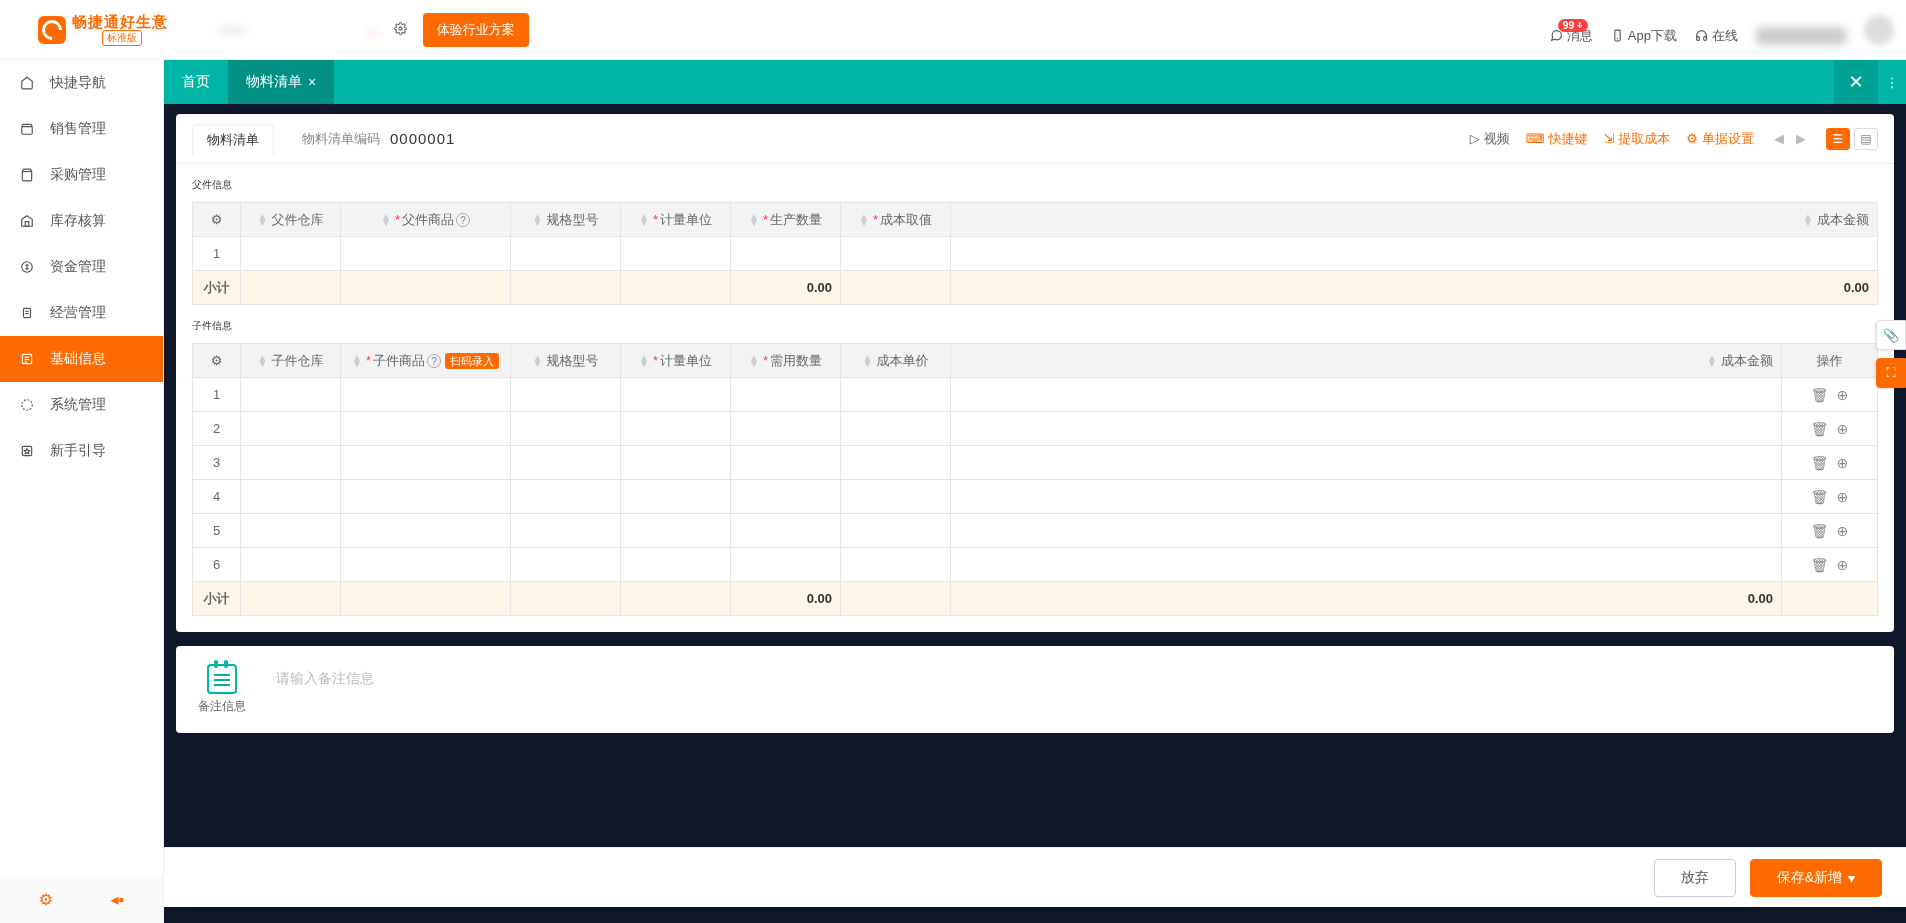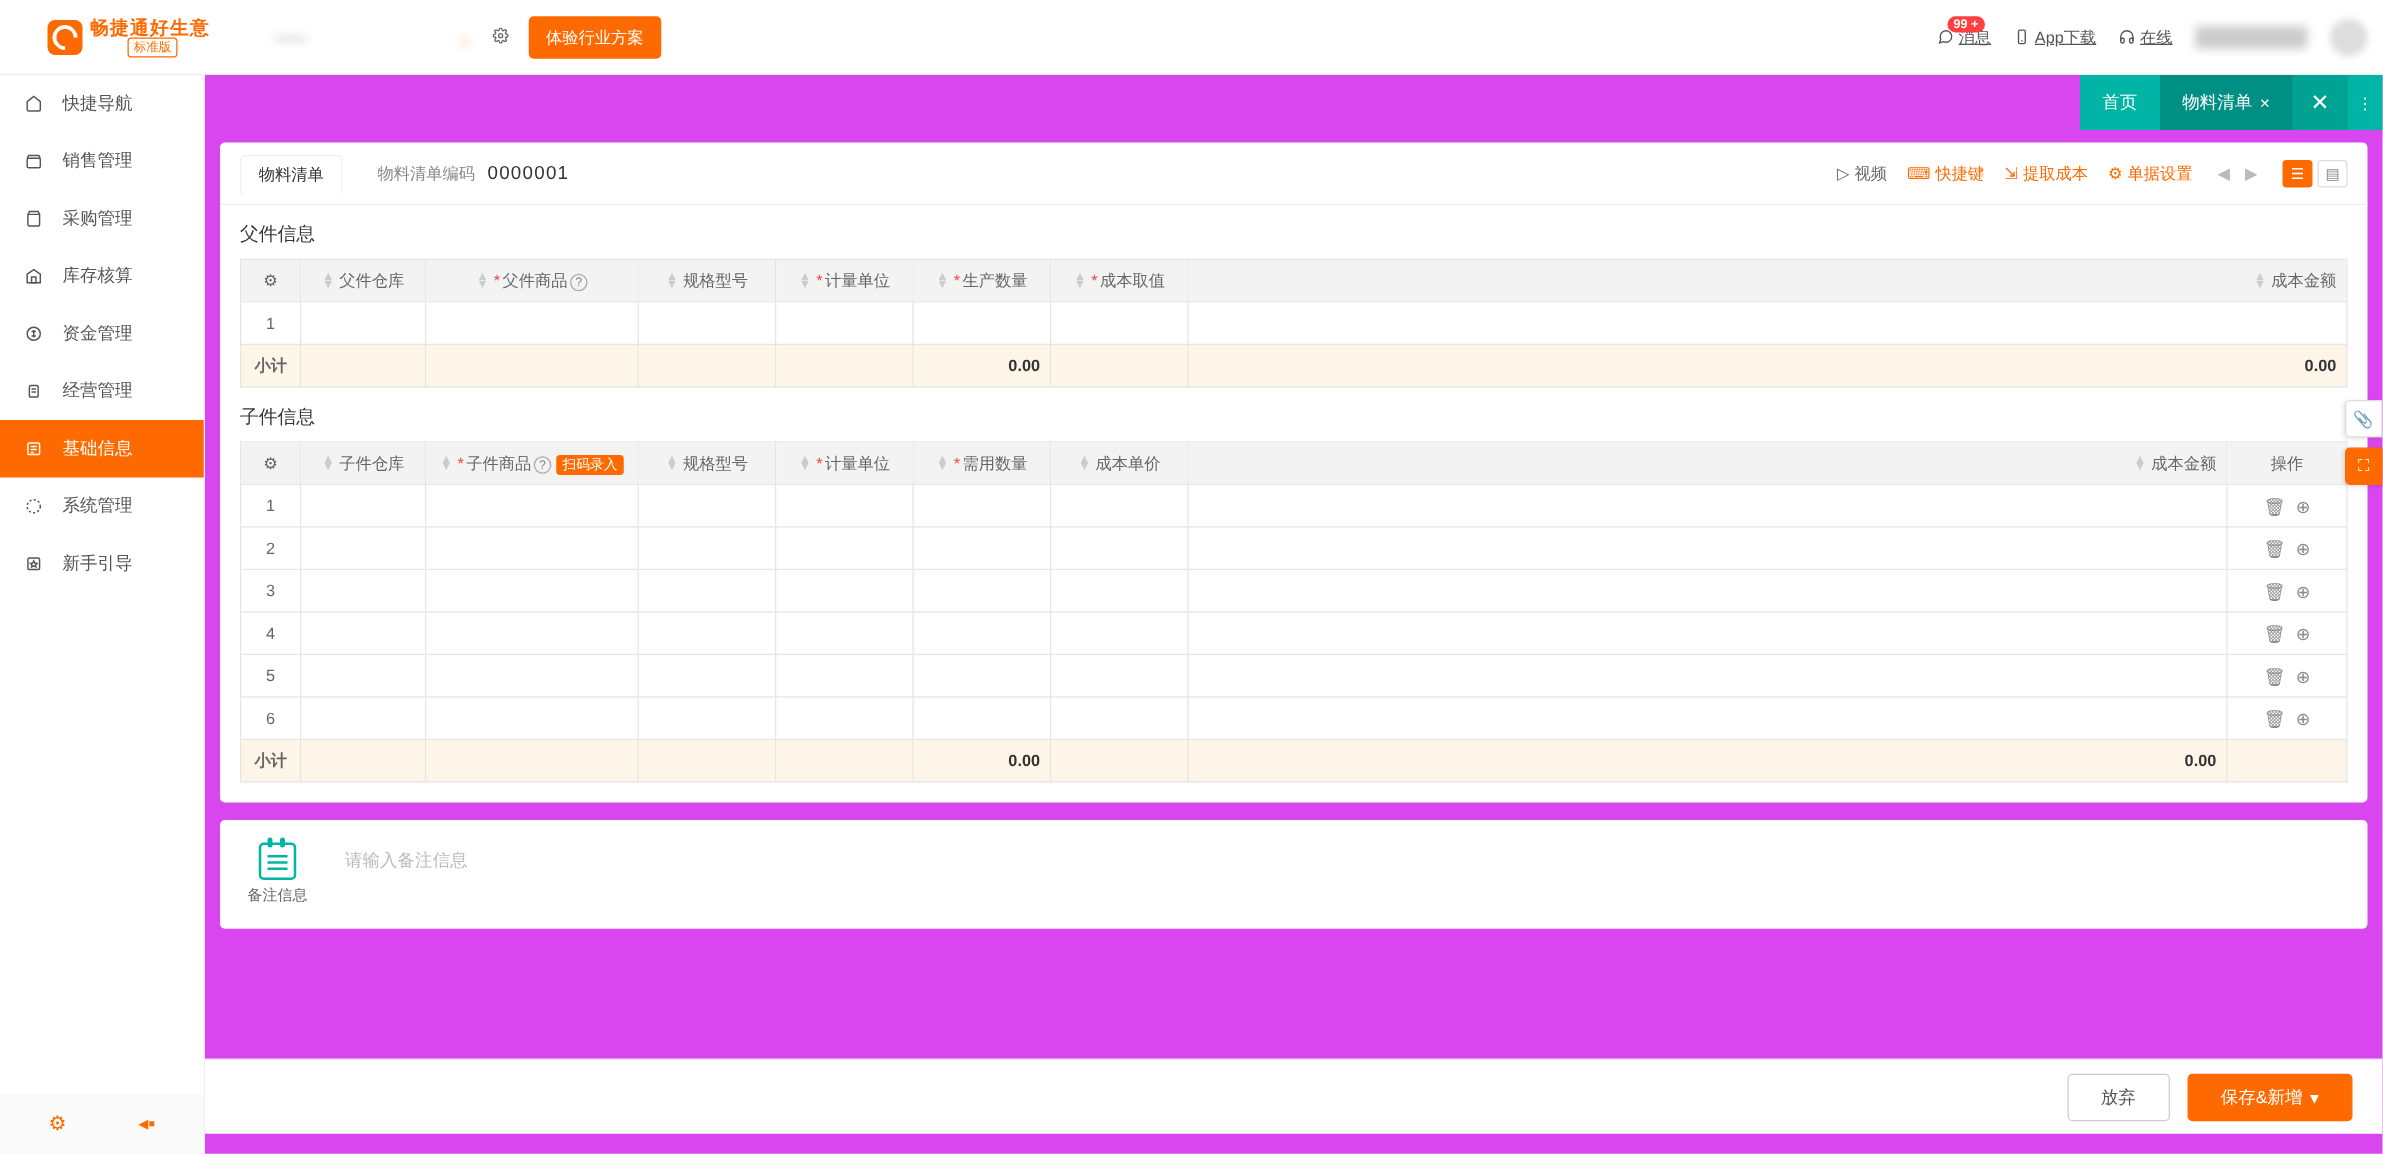--- a/index.html
+++ b/index.html
@@ -12,36 +12,36 @@
 .logo-icon::before { content: ""; width: 14px; height: 14px; border: 3px solid #fff; border-radius: 50%; border-bottom-color: transparent; transform: rotate(-45deg); }
 .logo-text { font-size: 15px; font-weight: 600; color: #ff6a00; letter-spacing: 1px; }
 .logo-sub { font-size: 10px; color: #ff6a00; border: 1px solid #ff6a00; border-radius: 3px; padding: 0 4px; margin-left: 30px; margin-top: -2px; }
 .logo-col { display: flex; flex-direction: column; align-items: flex-start; }
 
 .org-sel { margin-left: 30px; display: flex; align-items: center; color: #555; cursor: pointer; filter: blur(4px); }
 .org-sel .chev { margin-left: 120px; color: #ff6a00; font-size: 14px; }
 .gear-top { margin: 0 16px; color: #666; cursor: pointer; }
 .trial-btn { background: #ff6a00; color: #fff; border: none; padding: 8px 14px; border-radius: 4px; font-size: 13px; cursor: pointer; }
 
-.header-right { margin-left: auto; display: flex; align-items: center; gap: 18px; color: #555; text-decoration: underline; }
+.header-right { margin-left: auto; display: flex; align-items: flex-end; gap: 18px; color: #555; }
 .hicon { display: flex; align-items: center; gap: 4px; cursor: pointer; font-size: 13px; position: relative; }
 .badge { position: absolute; top: -8px; left: 8px; background: #ff4040; color: #fff; font-size: 10px; padding: 1px 5px; border-radius: 8px; font-weight: bold; }
 .avatar { width: 30px; height: 30px; border-radius: 50%; background: #ddd; filter: blur(3px); }
 .user-blur { width: 90px; height: 18px; background: #ccc; filter: blur(4px); border-radius: 3px; }
 
 
 .sidebar { position: absolute; top: 60px; bottom: 0; left: 0; width: 164px; background: #fff; border-right: 1px solid #f0f0f0; display: flex; flex-direction: column; }
 .side-item { display: flex; align-items: center; gap: 14px; padding: 14px 18px; color: #555; cursor: pointer; font-size: 14px; }
 .side-item.active { background: #ff6a00; color: #fff; }
 .side-item .si-icon { width: 18px; height: 18px; display: inline-flex; align-items: center; justify-content: center; }
 .side-bottom { margin-top: auto; display: flex; justify-content: space-around; padding: 14px 10px; background: #fafafa; }
 .side-bottom span { color: #ff6a00; cursor: pointer; font-size: 16px; }
 
 
-.main { position: absolute; top: 60px; left: 164px; right: 0; bottom: 0; background: #d946ef; display: flex; flex-direction: column; align-items: flex-end; }
+.main { position: absolute; top: 60px; left: 164px; right: 0; bottom: 0; background: #0f172a; display: flex; flex-direction: column; }
 .tabs { height: 44px; background: #00b5a5; display: flex; align-items: stretch; color: #fff; }
 .tab { padding: 0 18px; display: flex; align-items: center; cursor: pointer; font-size: 14px; gap: 6px; }
 .tab.active { background: #008f83; }
 .tab .tclose { font-size: 14px; cursor: pointer; }
 .tabs-close-all { margin-left: auto; width: 44px; display: flex; align-items: center; justify-content: center; cursor: pointer; font-size: 18px; background: rgba(0,0,0,0.1); }
 .tabs-expand { width: 28px; display: flex; align-items: center; justify-content: center; cursor: pointer; }
 
 .content { flex: 1; overflow: auto; padding: 10px 12px 0 12px; display: flex; flex-direction: column; }
 .panel { background: #fff; border-radius: 4px; padding: 0 16px 16px 16px; position: relative; }
 
@@ -51,21 +51,21 @@
 .ph-code { margin-left: 10px; font-size: 15px; color: #333; letter-spacing: 1px; }
 .ph-right { margin-left: auto; display: flex; align-items: center; gap: 16px; font-size: 13px; }
 .ph-link { color: #666; display: flex; align-items: center; gap: 4px; cursor: pointer; }
 .ph-link.orange { color: #ff6a00; }
 .ph-nav { display: flex; gap: 4px; color: #bbb; }
 .ph-nav span { cursor: pointer; padding: 2px 4px; }
 .ph-view { display: flex; gap: 4px; }
 .vbtn { width: 24px; height: 22px; border: 1px solid #ddd; border-radius: 3px; display: flex; align-items: center; justify-content: center; cursor: pointer; color: #888; font-size: 12px; }
 .vbtn.active { background: #ff6a00; border-color: #ff6a00; color: #fff; }
 
-.sect-title { font-size: 15px; color: #333; padding: 14px 0 10px 0; }
+.sect-title { font-size: 10px; color: #333; padding: 14px 0 10px 0; }
 
 
 .tbl { width: 100%; border-collapse: collapse; table-layout: fixed; }
 .tbl th, .tbl td { border: 1px solid #e5e5e5; height: 34px; padding: 0 8px; font-size: 13px; vertical-align: middle; }
 .tbl th { background: #f3f3f3; color: #666; font-weight: normal; position: relative; }
 .tbl .rownum { width: 48px; text-align: center; color: #666; }
 .tbl .gearcol { width: 48px; text-align: center; }
 .tbl .opcol { width: 96px; text-align: center; }
 .sort-ic { color: #ccc; font-size: 10px; display: inline-flex; flex-direction: column; line-height: 6px; margin-right: 4px; vertical-align: middle; }
 .req { color: #ff4040; margin-right: 2px; }

